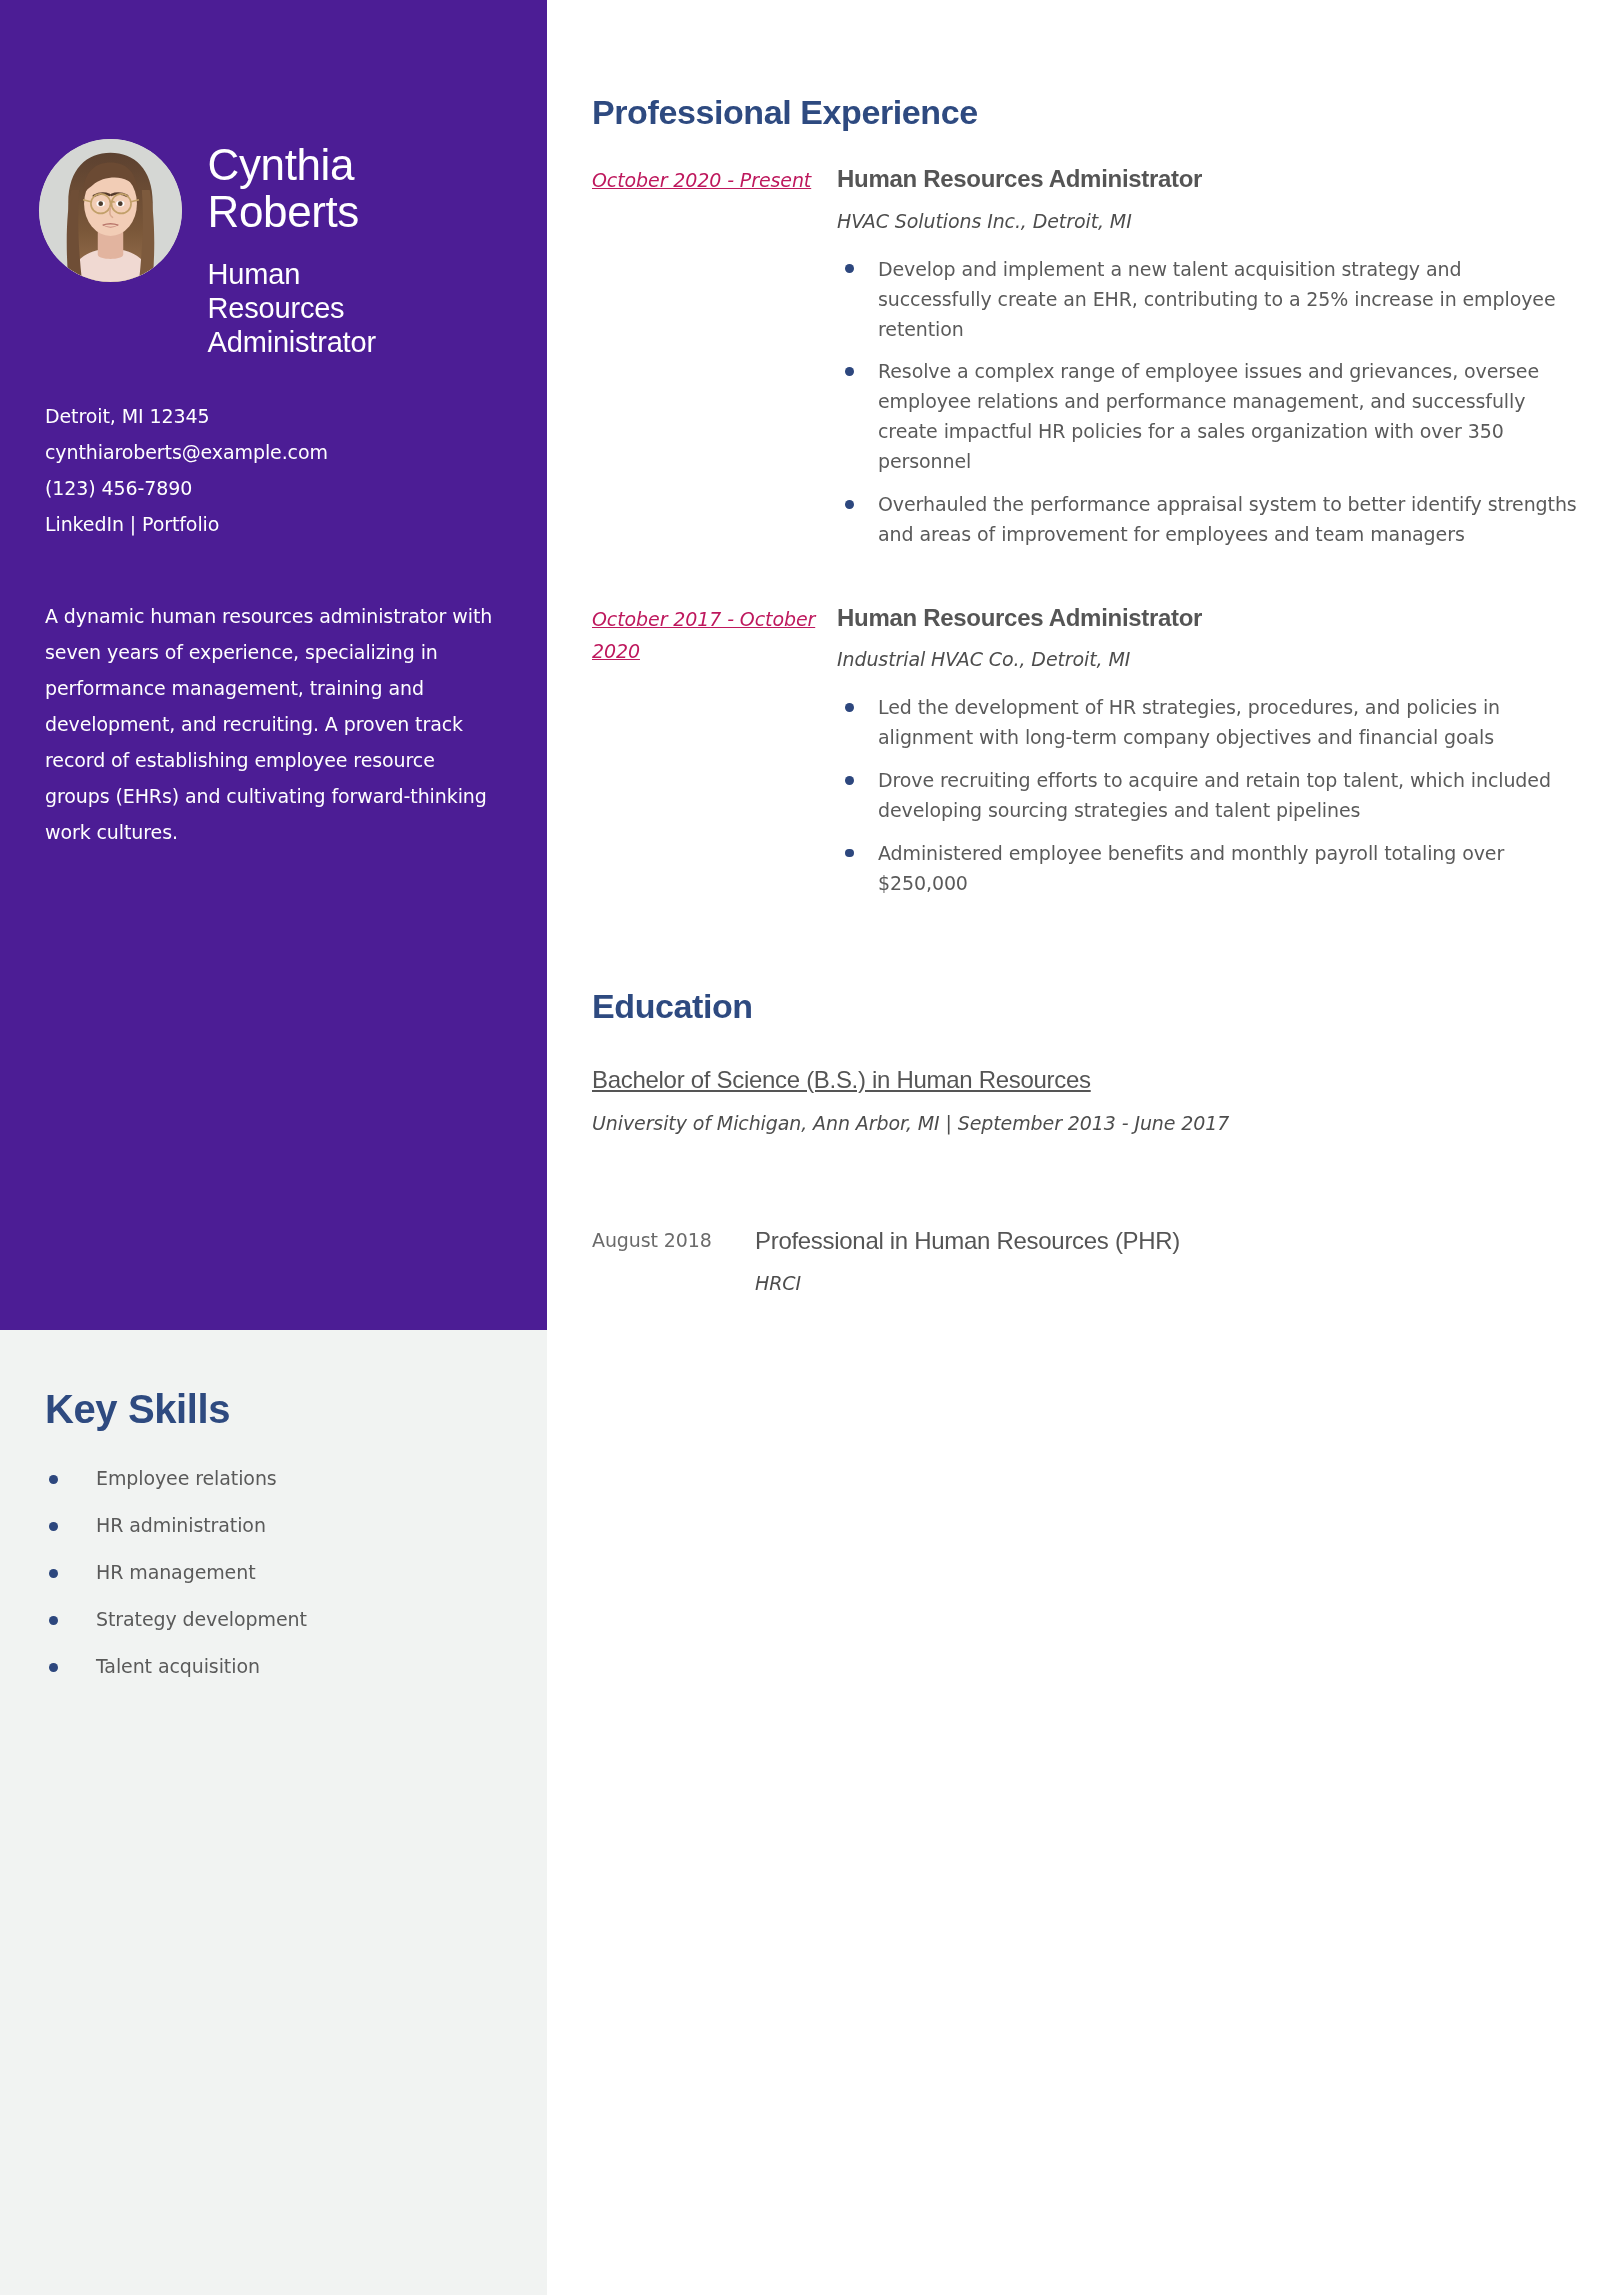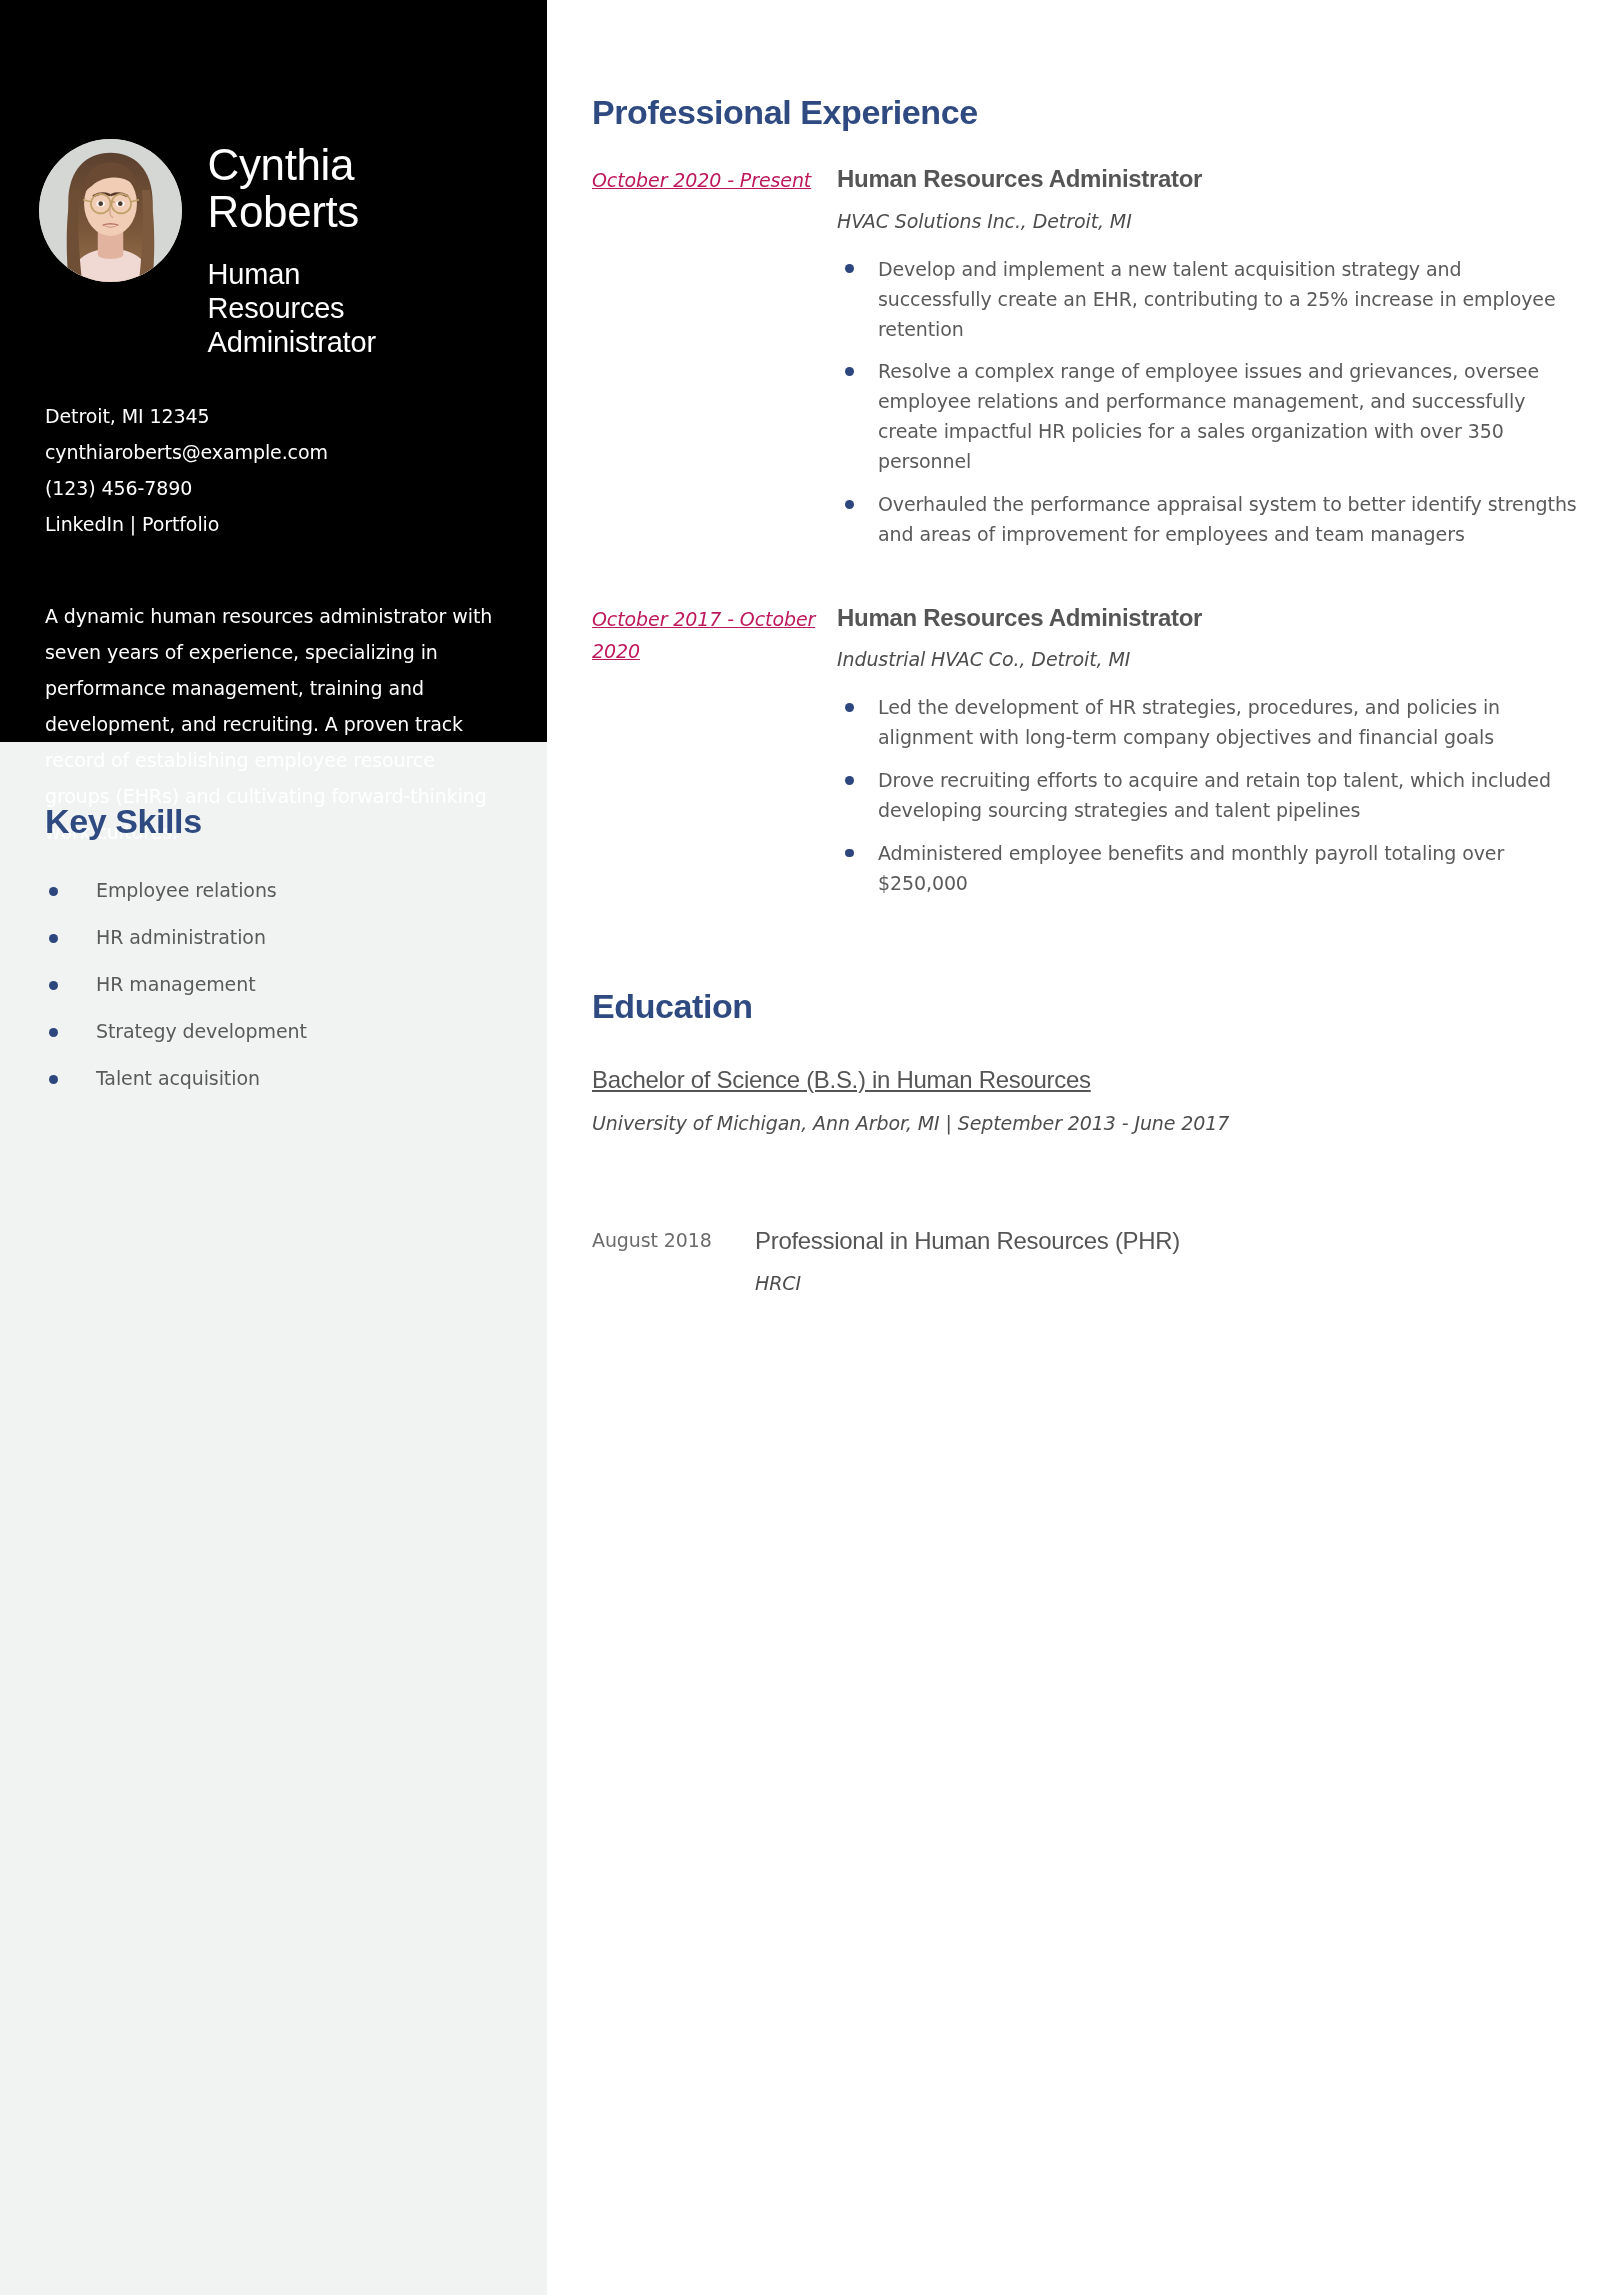--- a/index.html
+++ b/index.html
@@ -17,23 +17,23 @@
   }
 
   
   .sidebar {
     width:547px;
     flex:0 0 547px;
     background:#f1f3f2;
     position:relative;
   }
   .sidebar-blue {
-    background:#000000;
+    background:#4c1d95;
     padding:0 45px 41px 45px;
-    height:742px;
+    height:1330px;
   }
   .identity {
     display:flex;
     align-items:flex-start;
     padding-top:139px;
     gap:25.5px;
   }
   .avatar {
     flex:0 0 143px;
     width:143px; height:143px;
@@ -83,21 +83,21 @@
     letter-spacing:-0.1px;
     max-width:470px;
   }
 
   
   .sidebar-grey {
     padding:61px 45px 39px 45px;
   }
   .skills-heading {
     font-family:"Liberation Sans", sans-serif;
-    font-size:34px;
+    font-size:40px;
     line-height:37px;
     font-weight:700;
     color:#2e4a80;
     letter-spacing:-0.4px;
   }
   .skills-list {
     margin-top:37px;
     list-style:none;
   }
   .skills-list li {

